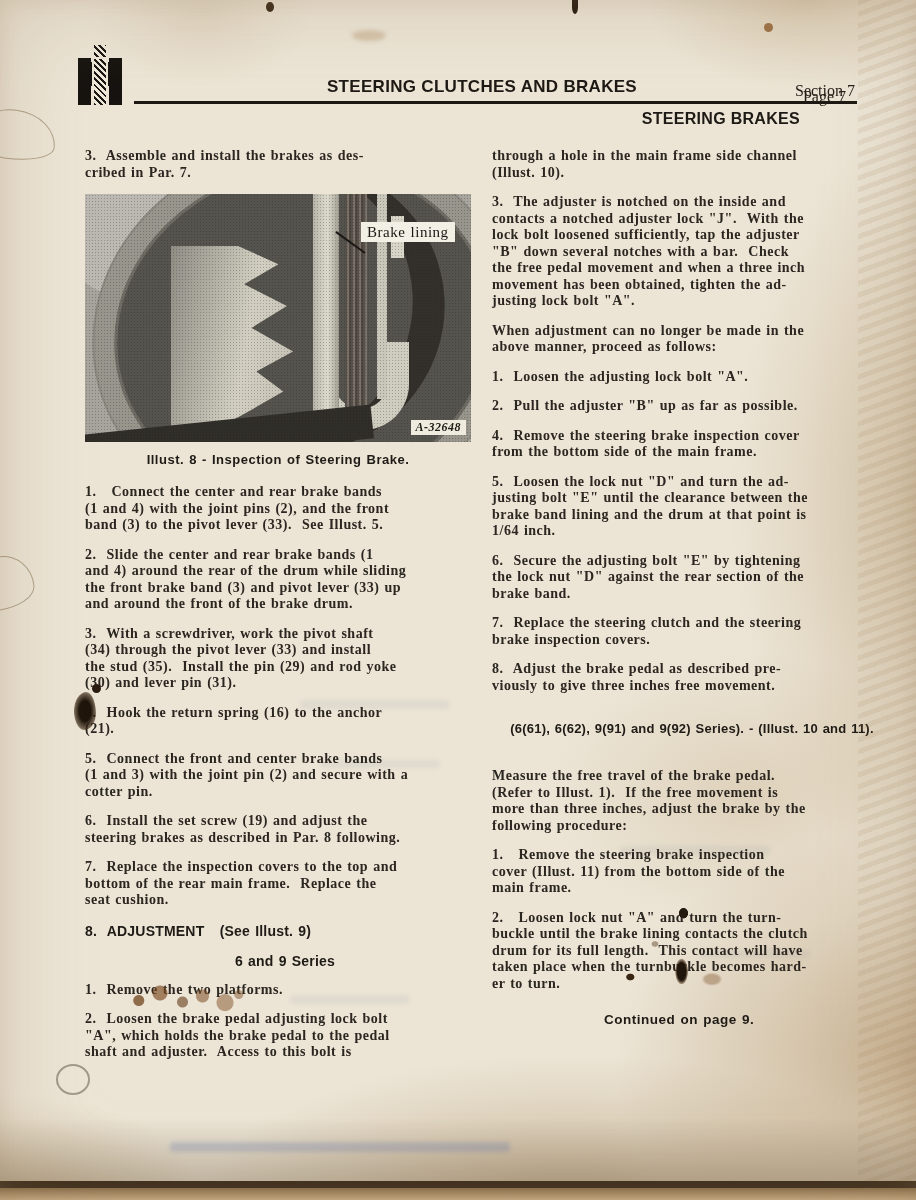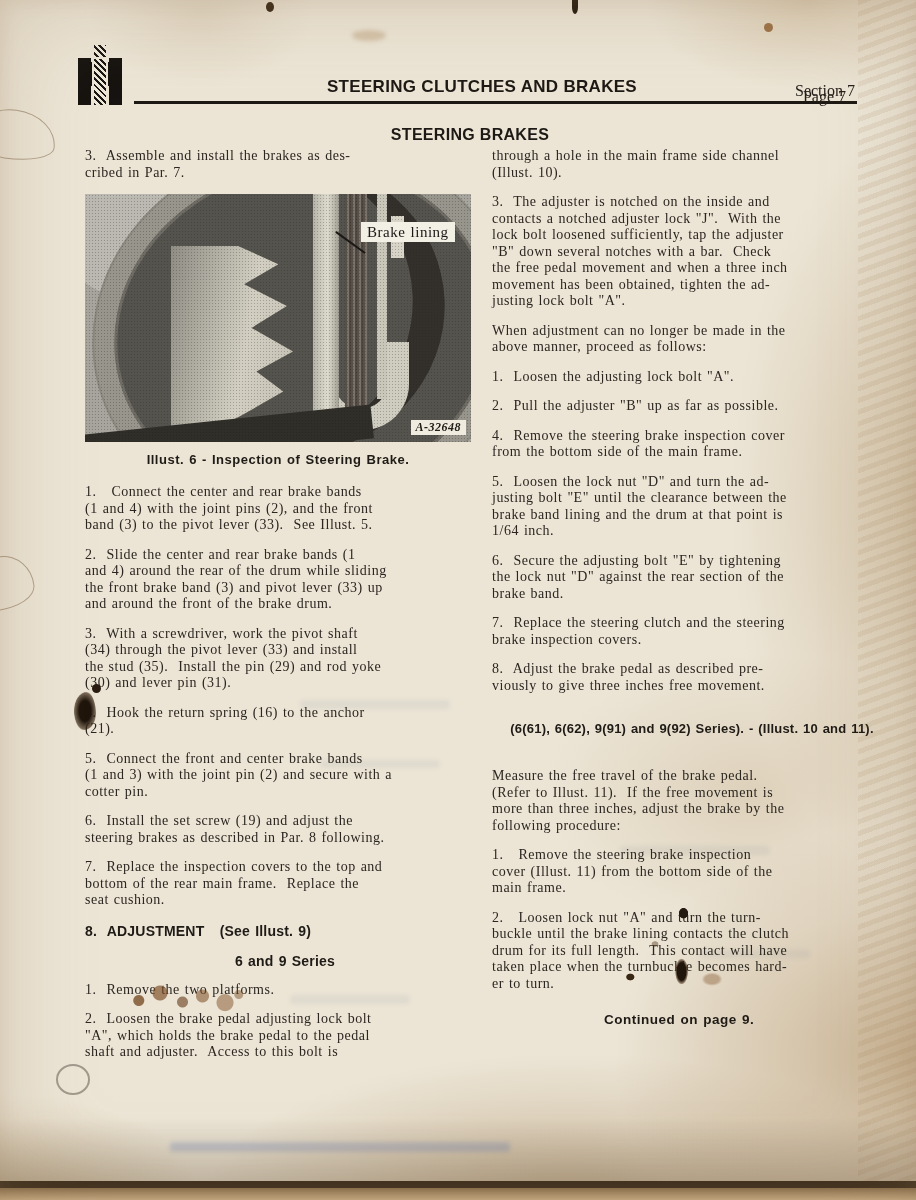--- a/index.html
+++ b/index.html
@@ -23,27 +23,27 @@
   .logo .xbar{position:absolute;left:0;top:17px;width:44px;height:24px;background:#161310;}
   .logo .icol{position:absolute;left:14px;top:0;width:16px;height:60px;box-sizing:border-box;
     border-left:2px solid #ece5d6;border-right:2px solid #ece5d6;
     background:repeating-linear-gradient(45deg,#1b1815 0 2px,#efe9da 2px 4.5px);}
   .logo .igap{position:absolute;left:14px;top:12px;width:16px;height:2px;background:#ece5d6;}
   .title{position:absolute;left:132px;top:77px;width:700px;text-align:center;z-index:2;
     font:bold 17px/20px "Liberation Sans",sans-serif;letter-spacing:.3px;color:#1d1915;}
   .rule{position:absolute;left:134px;top:101px;width:723px;height:2.5px;background:#1c1813;z-index:1;}
   .section{position:absolute;right:61px;top:82px;font:16px/18px "Liberation Serif",serif;color:#241f19;z-index:2;}
   .pagenum{position:absolute;right:70px;top:88px;font:16px/18px "Liberation Serif",serif;color:#241f19;z-index:2;text-align:center;}
-  .subtitle{position:absolute;left:140px;top:109px;width:660px;text-align:center;z-index:2;
-    font:bold 16px/19px "Liberation Sans",sans-serif;letter-spacing:.3px;color:#1d1915;margin-top:16px;}
+  .subtitle{position:absolute;left:140px;top:109px;width:660px;text-align:right;z-index:2;
+    font:bold 16px/19px "Liberation Sans",sans-serif;letter-spacing:.3px;color:#1d1915;}
   
   .col{position:absolute;top:148px;width:400px;z-index:2;
     font:14px/16.5px "Liberation Serif",serif;letter-spacing:.5px;word-spacing:1px;}
   .lcol{left:85px}.rcol{left:492px}
-  .col p{margin:0 0 13px;white-space:pre-wrap;}
+  .col p{margin:0 0 13px;white-space:pre-wrap;font-weight:bold;}
   .h{font:bold 14px/18px "Liberation Sans",sans-serif;letter-spacing:.2px;color:#1e1a15;
      margin:4px 0 12px;white-space:pre-wrap;}
   .hang{padding-left:30px;text-indent:-30px;}
   .series{ text-align:center;margin:8px 0 12px;}
   .series2{text-align:center;font-size:13px;margin:26px 0 30px;}
   .continued{font:bold 13.5px/16px "Liberation Sans",sans-serif;margin:20px 0 0 112px;color:#1e1a15;}
   
   .figure{position:relative;width:386px;height:248px;margin:2px 0 10px;overflow:hidden;
     background:#a7a59d;}
   .fig-glare{position:absolute;left:-25px;top:-25px;width:150px;height:130px;border-radius:50%;
@@ -147,21 +147,21 @@
       <div class="band"></div>
       <div class="lining"></div>
       <div class="strip2"></div>
       <div class="blocktop"></div>
       <div class="bottomdark"></div>
       <div class="dots"></div>
       <div class="pointer"></div>
       <div class="fig-label">Brake lining</div>
       <div class="photoid">A-32648</div>
     </div>
-    <div class="caption">Illust. 6 - Inspection of Steering Brake.</div>
+    <div class="caption">Illust. 8 - Inspection of Steering Brake.</div>
 
     <p>1.   Connect the center and rear brake bands
 (1 and 4) with the joint pins (2), and the front
 band (3) to the pivot lever (33).  See Illust. 5.</p>
     <p>2.  Slide the center and rear brake bands (1
 and 4) around the rear of the drum while sliding
 the front brake band (3) and pivot lever (33) up
 and around the front of the brake drum.</p>
     <p>3.  With a screwdriver, work the pivot shaft
 (34) through the pivot lever (33) and install
@@ -208,21 +208,21 @@
 1/64 inch.</p>
     <p>6.  Secure the adjusting bolt "E" by tightening
 the lock nut "D" against the rear section of the
 brake band.</p>
     <p>7.  Replace the steering clutch and the steering
 brake inspection covers.</p>
     <p>8.  Adjust the brake pedal as described pre-
 viously to give three inches free movement.</p>
     <div class="h series2">(6(61), 6(62), 9(91) and 9(92) Series). - (Illust. 10 and 11).</div>
     <p>Measure the free travel of the brake pedal.
-(Refer to Illust. 11).  If the free movement is
+(Refer to Illust. 1).  If the free movement is
 more than three inches, adjust the brake by the
 following procedure:</p>
     <p>1.   Remove the steering brake inspection
 cover (Illust. 11) from the bottom side of the
 main frame.</p>
     <p>2.   Loosen lock nut "A" and turn the turn-
 buckle until the brake lining contacts the clutch
 drum for its full length.  This contact will have
 taken place when the turnbuckle becomes hard-
 er to turn.</p>

